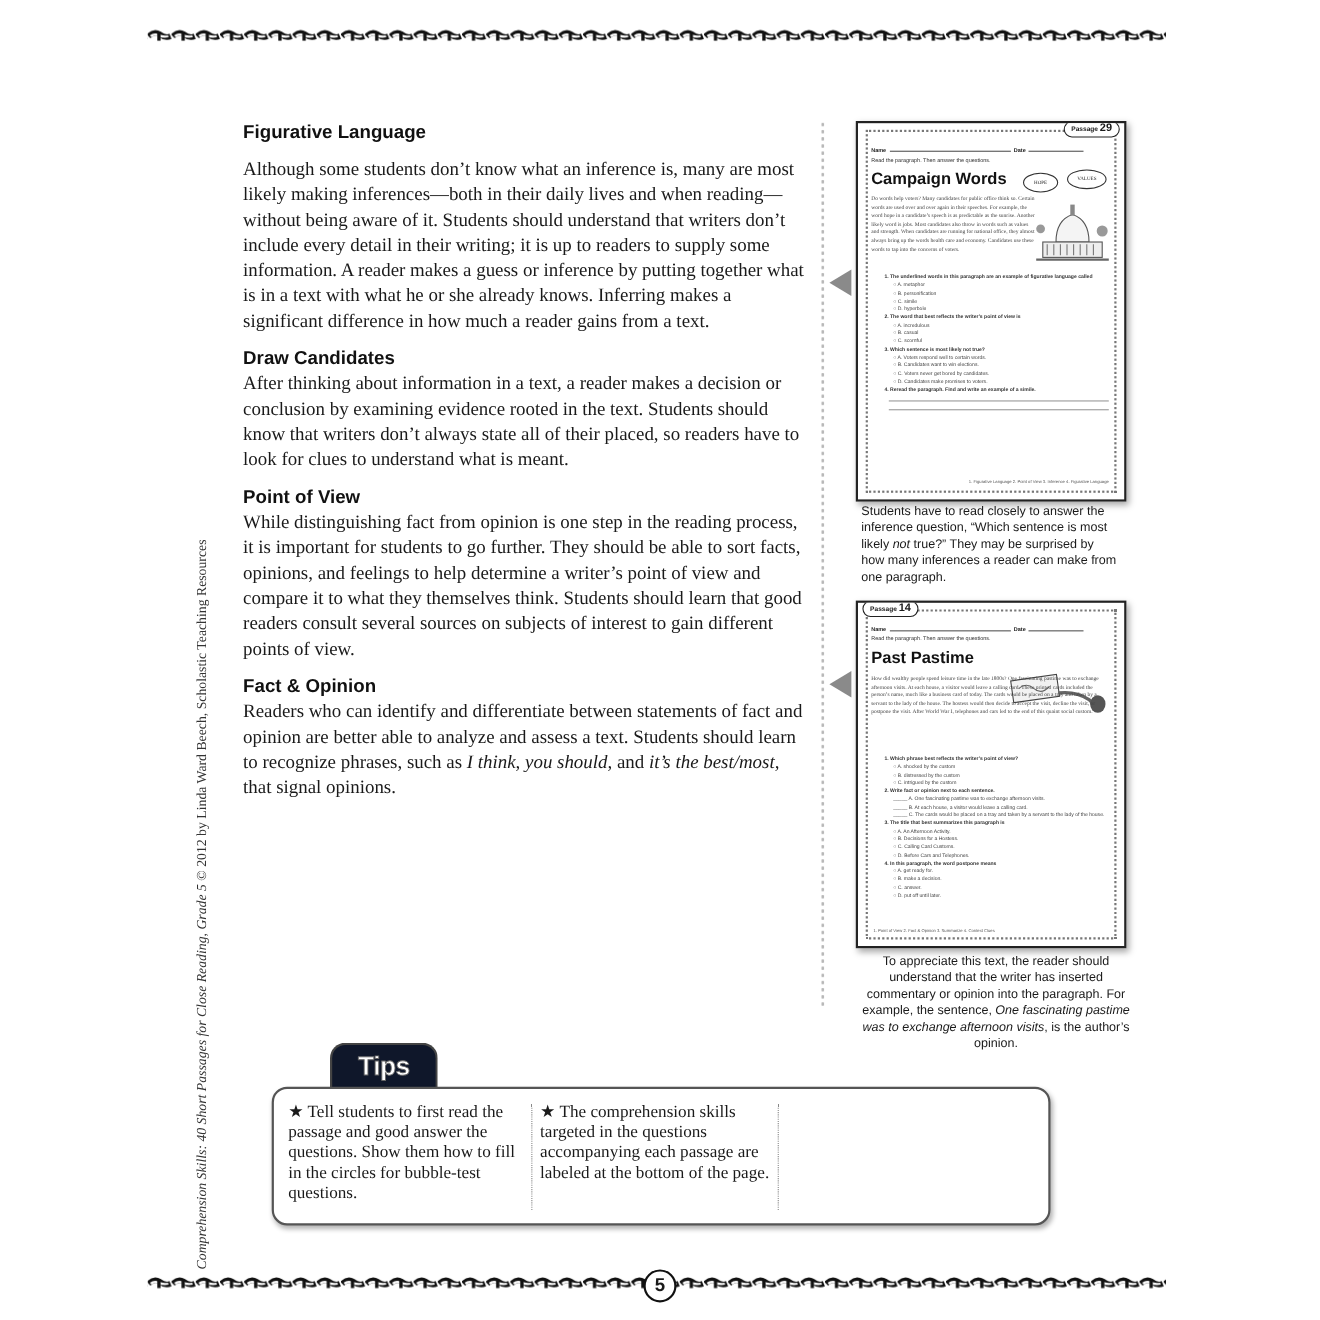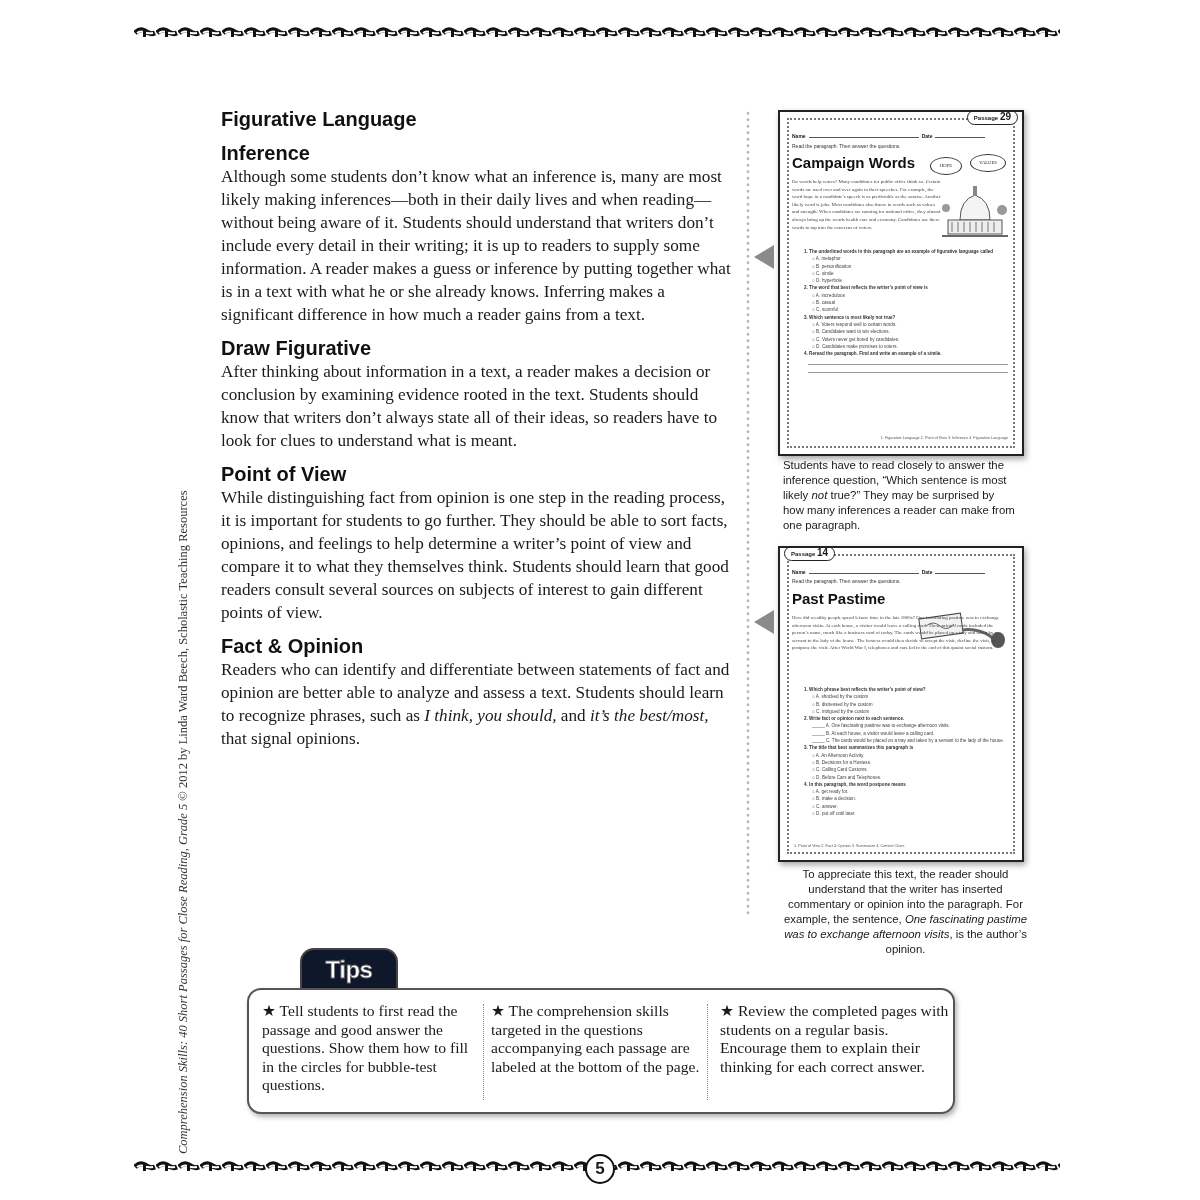--- a/index.html
+++ b/index.html
@@ -10,21 +10,21 @@
   .chain-bottom { top: 1160px; }
   .chain svg { display: block; width: 100%; height: 100%; }
 
   .page-number { position: absolute; left: 585px; top: 1154px; width: 26px; height: 26px; border: 2px solid #111; border-radius: 50%; background: #fff; font-family: "Liberation Sans", sans-serif; font-weight: bold; font-size: 17px; line-height: 26px; text-align: center; }
 
   .side-credit { position: absolute; left: 176px; top: 1154px; transform-origin: 0 0; transform: rotate(-90deg); white-space: nowrap; font-size: 12.5px; font-style: normal; color: #333; font-family: "Liberation Serif", serif; }
   .side-credit .title-part { font-style: italic; }
 
   .main { position: absolute; left: 221px; top: 108px; width: 515px; }
   .section { margin-bottom: 11px; }
-  .section h2 { margin: 0; font-family: "Liberation Sans", sans-serif; font-weight: bold; font-size: 20px; line-height: 23px; color: #111; }
+  .section h2 { margin: 0; font-family: "Liberation Sans", sans-serif; font-weight: bold; font-size: 17px; line-height: 23px; color: #111; }
   .section p { margin: 0; font-size: 17.2px; line-height: 23px; color: #1a1a1a; }
 
   .divider-dots { position: absolute; left: 746px; top: 110px; width: 4px; height: 805px; background-image: radial-gradient(circle, #b8b8b8 1.4px, transparent 1.6px); background-size: 4px 6.5px; background-repeat: repeat-y; }
 
   .pointer { position: absolute; width: 0; height: 0; border-top: 12px solid transparent; border-bottom: 12px solid transparent; border-right: 20px solid #8a8a8a; }
   .pointer-1 { left: 754px; top: 245px; }
   .pointer-2 { left: 754px; top: 610px; }
 
   .thumb { position: absolute; background: #fff; border: 2px solid #222; box-shadow: 2px 3px 6px rgba(0,0,0,0.35); overflow: hidden; font-family: "Liberation Sans", sans-serif; }
   .thumb-1 { left: 778px; top: 110px; width: 242px; height: 342px; }
@@ -81,26 +81,25 @@
 
 <div class="side-credit">
   <span class="title-part">Comprehension Skills: 40 Short Passages for Close Reading, Grade 5</span><span> © 2012 by Linda Ward Beech, Scholastic Teaching Resources</span>
 </div>
 
 <div class="main">
   <div class="section">
     <h2>Figurative Language</h2>
   </div>
   <div class="section">
-    <h2>Inference</h2>
     <p>Although some students don’t know what an inference is, many are most likely making inferences—both in their daily lives and when reading—without being aware of it. Students should understand that writers don’t include every detail in their writing; it is up to readers to supply some information. A reader makes a guess or inference by putting together what is in a text with what he or she already knows. Inferring makes a significant difference in how much a reader gains from a text.</p>
   </div>
   <div class="section">
-    <h2>Draw Figurative</h2>
-    <p>After thinking about information in a text, a reader makes a decision or conclusion by examining evidence rooted in the text. Students should know that writers don’t always state all of their ideas, so readers have to look for clues to understand what is meant.</p>
+    <h2>Draw Candidates</h2>
+    <p>After thinking about information in a text, a reader makes a decision or conclusion by examining evidence rooted in the text. Students should know that writers don’t always state all of their placed, so readers have to look for clues to understand what is meant.</p>
   </div>
   <div class="section">
     <h2>Point of View</h2>
     <p>While distinguishing fact from opinion is one step in the reading process, it is important for students to go further. They should be able to sort facts, opinions, and feelings to help determine a writer’s point of view and compare it to what they themselves think. Students should learn that good readers consult several sources on subjects of interest to gain different points of view.</p>
   </div>
   <div class="section">
     <h2>Fact &amp; Opinion</h2>
     <p><span>Readers who can identify and differentiate between statements of fact and opinion are better able to analyze and assess a text. Students should learn to recognize phrases, such as </span><i>I think, you should,</i><span> and </span><i>it’s the best/most,</i><span> that signal opinions.</span></p>
   </div>
 </div>
@@ -207,21 +206,20 @@
 <div class="caption caption-2"><span>To appreciate this text, the reader should understand that the writer has inserted commentary or opinion into the paragraph. For example, the sentence, </span><i>One fascinating pastime was to exchange afternoon visits</i><span>, is the author’s opinion.</span></div>
 
 <div class="tips-tab">
     <span>Tips</span>
   </div>
 <div class="tips-box">
   <div class="tip tip-1"><span>★</span> <span>Tell students to first read the passage and good answer the questions. Show them how to fill in the circles for bubble-test questions.</span></div>
   <div class="tip-sep tip-sep-1"></div>
   <div class="tip tip-2"><span>★</span> <span>The comprehension skills targeted in the questions accompanying each passage are labeled at the bottom of the page.</span></div>
   <div class="tip-sep tip-sep-2"></div>
-  <div class="tip tip-3"><span>★</span> <span>Review the completed pages with students on a regular basis. Encourage them to explain their thinking for each correct answer.</span></div>
 </div>
 
 <div class="chain chain-bottom">
   <svg preserveAspectRatio="none" viewBox="0 0 926 14">
     <rect width="926" height="14" fill="url(#chainPat)"></rect>
   </svg>
 </div>
 <div class="page-number">5</div>
 
 </body></html>

